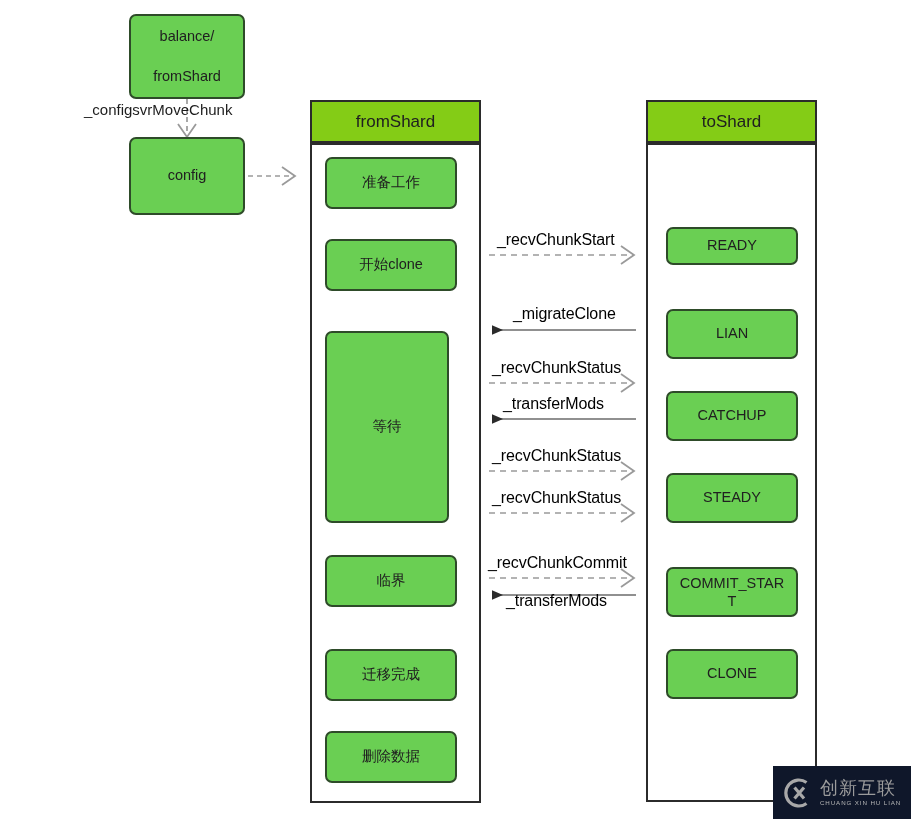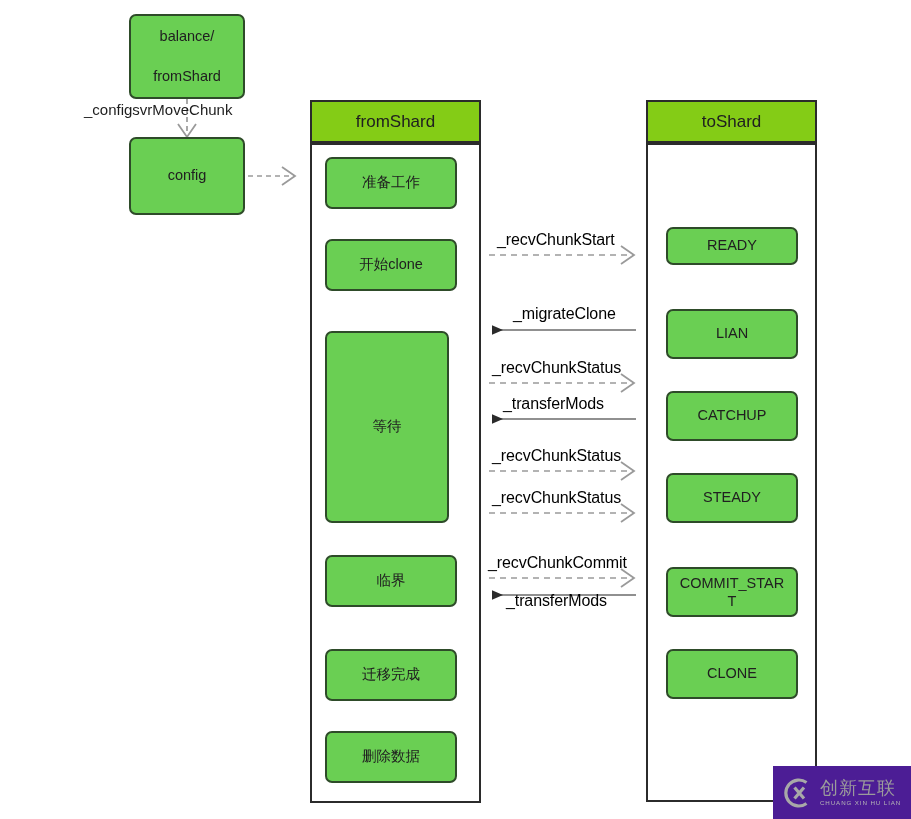--- a/index.html
+++ b/index.html
@@ -64,21 +64,21 @@
     font-size: 15px;
     color: #1d1d1d;
     white-space: nowrap;
   }
   .watermark {
     position: absolute;
     left: 773px;
     top: 766px;
     width: 138px;
     height: 53px;
-    background: #4c1d95;
+    background: #0f172a;
     display: flex;
     align-items: center;
     gap: 5px;
     padding-left: 8px;
     box-sizing: border-box;
   }
   .wm-mark {
     width: 34px;
     height: 34px;
     flex: 0 0 34px;

